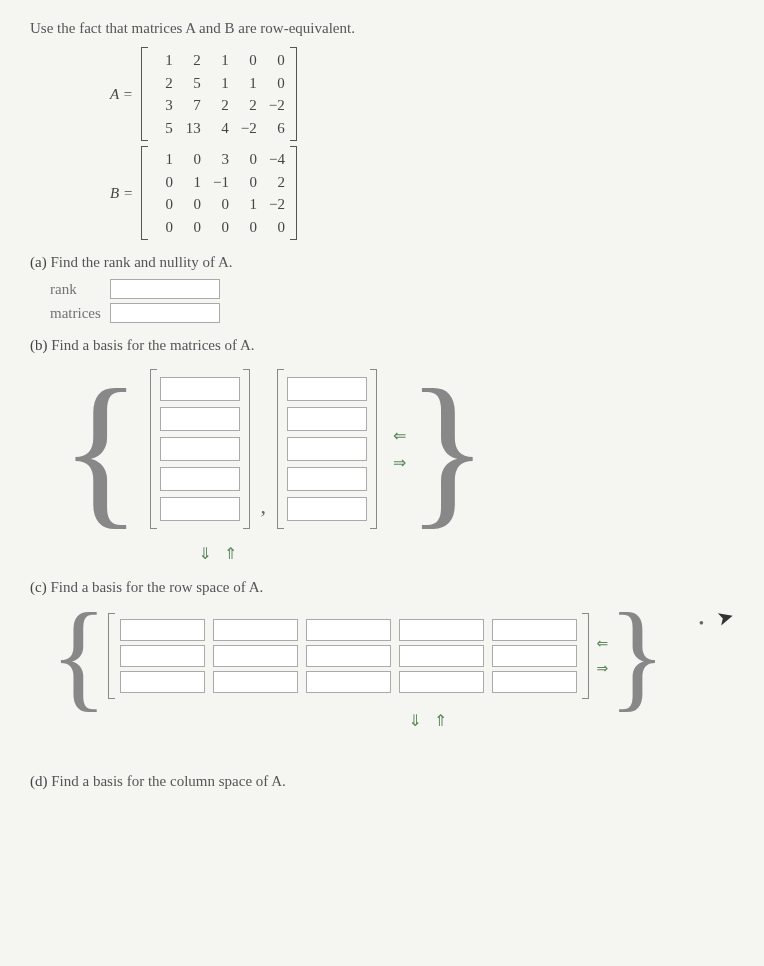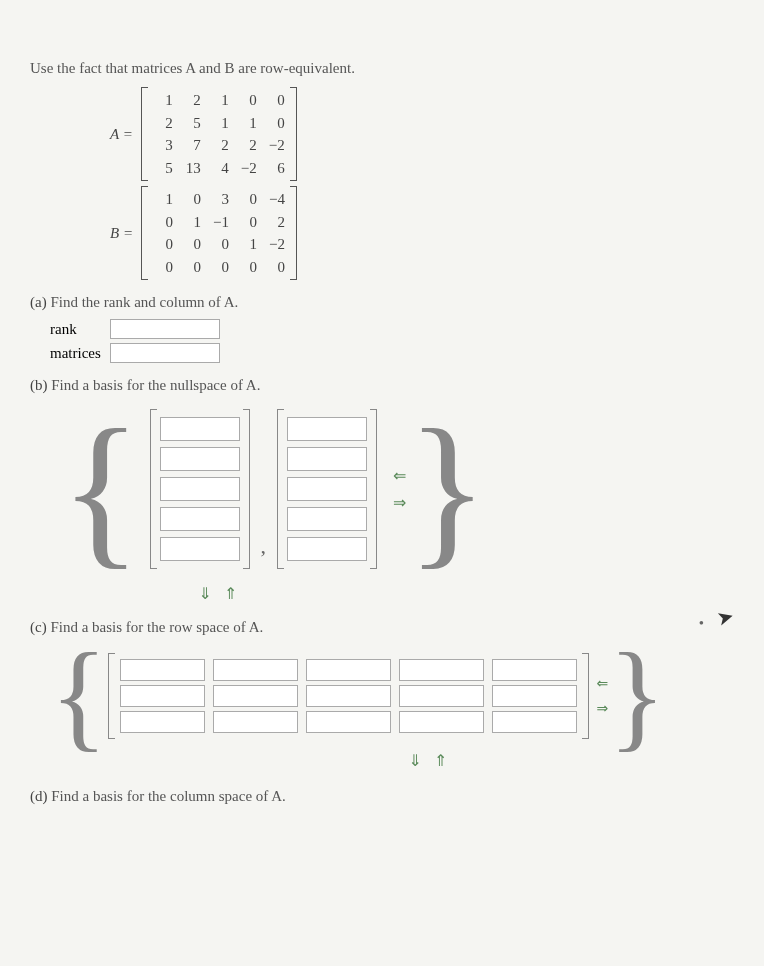--- a/index.html
+++ b/index.html
@@ -13,21 +13,20 @@
       width: 764px;
       height: 966px;
       padding: 20px 30px;
       color: #444;
       font-size: 15px;
       position: relative;
     }
     .instruction {
       margin-bottom: 10px;
       color: #555;
-      margin-top: 40px;
     }
     .matrix-section {
       display: flex;
       align-items: center;
       margin: 5px 0 5px 80px;
     }
     .matrix-label {
       font-style: italic;
       margin-right: 8px;
       color: #444;
@@ -71,21 +70,21 @@
     .part-label {
       color: #444;
     }
     .answer-row {
       display: flex;
       align-items: center;
       margin: 4px 0 4px 20px;
     }
     .answer-label {
       width: 60px;
-      color: #000000;
+      color: #737373;
     }
     .input-box {
       border: 1px solid #aaa;
       background: #fff;
       height: 20px;
       display: inline-block;
     }
     .input-narrow { width: 110px; }
     .input-vec { width: 80px; height: 24px; margin: 3px 0; }
     .input-row { width: 85px; height: 22px; margin: 2px 4px; }
@@ -267,34 +266,34 @@
         <span class="matrix-cell">0</span>
         <span class="matrix-cell">0</span>
         <span class="matrix-cell">0</span>
         <span class="matrix-cell">0</span>
       </div>
   </div>
 </div>
 
 <div class="part">
   <span class="part-label">(a)</span>
-  <span>Find the rank and column of A.</span>
+  <span>Find the rank and nullity of A.</span>
 </div>
 <div class="answer-row">
   <span class="answer-label">rank</span>
   <span class="input-box input-narrow"></span>
 </div>
 <div class="answer-row">
   <span class="answer-label">matrices</span>
   <span class="input-box input-narrow"></span>
 </div>
 
 <div class="part">
   <span class="part-label">(b)</span>
-  <span>Find a basis for the nullspace of A.</span>
+  <span>Find a basis for the matrices of A.</span>
 </div>
 
 <div class="nullspace-container">
   <span class="big-brace">{</span>
   <div class="vector-bracket">
     <span class="input-box input-vec"></span>
     <span class="input-box input-vec"></span>
     <span class="input-box input-vec"></span>
     <span class="input-box input-vec"></span>
     <span class="input-box input-vec"></span>
@@ -348,19 +347,19 @@
     </div>
     <div class="arrows-v" style="font-size:14px;">
       <span>⇐</span>
       <span>⇒</span>
     </div>
     <span class="row-brace">}</span>
   </div>
   <div class="arrows-h" style="margin-left:330px;width:100px;">⇓ ⇑</div>
 </div>
 
-<div class="part" style="margin-top:18px;">
+<div class="part" style="margin-top:43px;">
   <span class="part-label">(d)</span>
   <span>Find a basis for the column space of A.</span>
 </div>
 
 <span class="dot">•</span>
 <span class="cursor">➤</span>
 
 </body></html>

